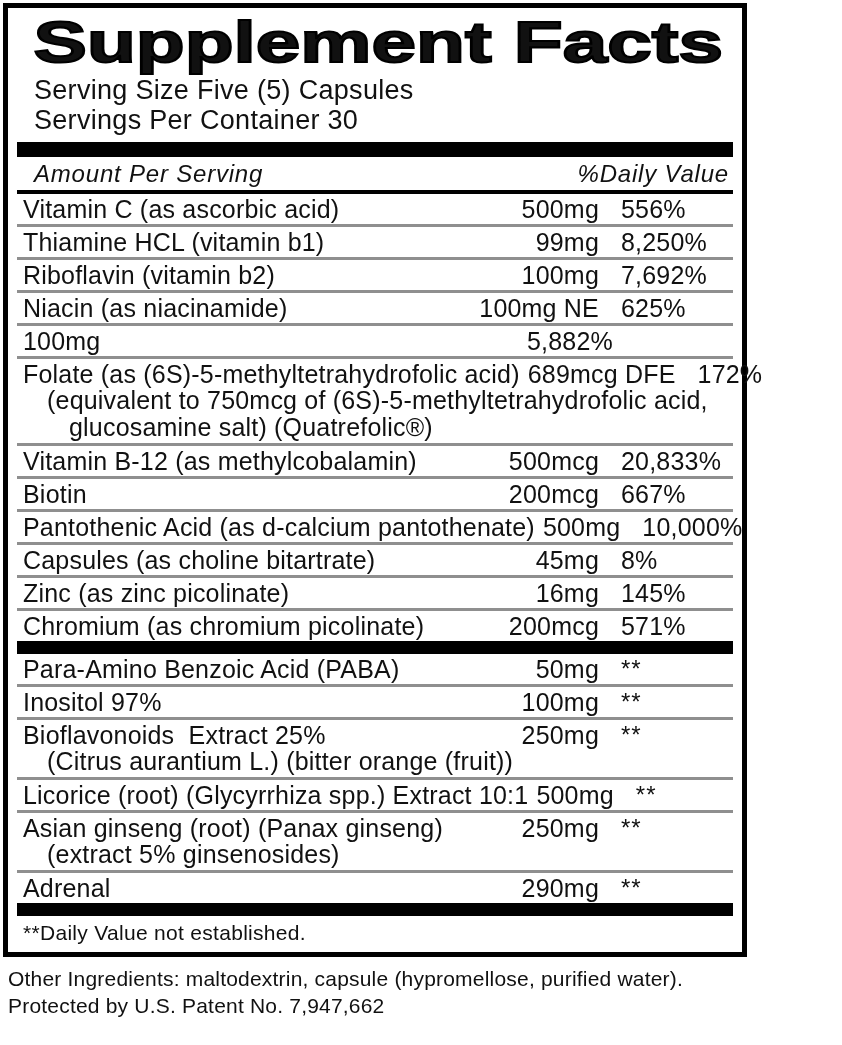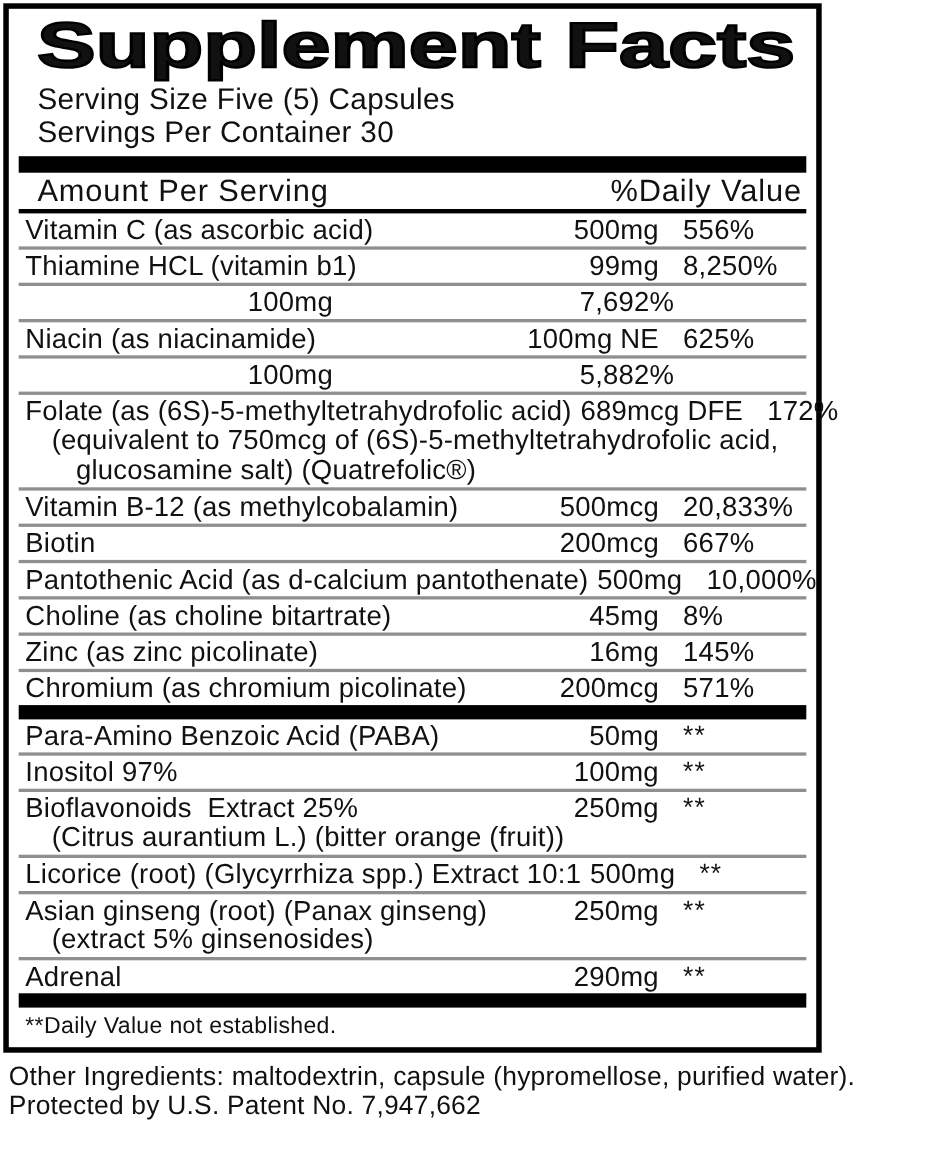--- a/index.html
+++ b/index.html
@@ -40,58 +40,59 @@
   .bar {
     height: 15px;
     background: #000;
     margin-top: 7px;
   }
   .bar.mid { margin-top: 0; height: 13px; }
   .col-header {
     display: flex;
     justify-content: space-between;
     align-items: flex-end;
-    font-size: 28px;
+    font-size: 24px;
     line-height: 26px;
     letter-spacing: 0.8px;
     padding: 4px 4px 3px 17px;
     border-bottom: 4px solid #000;
+    font-style: italic;
   }
   .rows .row {
     display: grid;
     grid-template-columns: 1fr auto 110px;
     column-gap: 8px;
     align-items: start;
     font-size: 25px;
     line-height: 26px;
     padding: 2px 2px 2px 6px;
     border-top: 3px solid #8f8f8f;
     letter-spacing: 0.2px;
   }
   .rows .row:first-child { border-top: none; }
   .row .name { white-space: pre; overflow: visible; }
-  .row .amt { text-align: center; padding-right: 14px; white-space: nowrap; }
+  .row .amt { text-align: left; padding-right: 14px; white-space: nowrap; }
   .row .dv  { text-align: left; white-space: nowrap; }
   .row .dv.nd { font-size: 24px; letter-spacing: 1px; }
   .row .sub {
     grid-column: 1 / -1;
     padding-left: 24px;
     line-height: 27px;
     white-space: pre;
   }
   .row .sub.deep { padding-left: 46px; }
   .footnote {
     font-size: 21px;
     line-height: 27px;
     padding: 3px 0 4px 6px;
     letter-spacing: 0.3px;
   }
   .footer {
     padding: 8px 0 0 8px;
-    font-size: 24px;
+    font-size: 21px;
     line-height: 27px;
     letter-spacing: 0.2px;
   }
 </style>
 </head>
 <body>
 
 <div class="panel">
 
   <div class="title">Supplement Facts</div>
@@ -111,20 +112,21 @@
       <span class="name">Vitamin C (as ascorbic acid)</span>
       <span class="amt">500mg</span>
       <span class="dv">556%</span>
     </div>
     <div class="row">
       <span class="name">Thiamine HCL (vitamin b1)</span>
       <span class="amt">99mg</span>
       <span class="dv">8,250%</span>
     </div>
     <div class="row">
+      <span class="name">Riboflavin (vitamin b2)</span>
       <span class="amt">100mg</span>
       <span class="dv">7,692%</span>
     </div>
     <div class="row">
       <span class="name">Niacin (as niacinamide)</span>
       <span class="amt">100mg NE</span>
       <span class="dv">625%</span>
     </div>
     <div class="row">
       <span class="amt">100mg</span>
@@ -146,21 +148,21 @@
       <span class="name">Biotin</span>
       <span class="amt">200mcg</span>
       <span class="dv">667%</span>
     </div>
     <div class="row">
       <span class="name">Pantothenic Acid (as d-calcium pantothenate)</span>
       <span class="amt">500mg</span>
       <span class="dv">10,000%</span>
     </div>
     <div class="row">
-      <span class="name">Choline (as choline bitartrate)</span>
+      <span class="name">Capsules (as choline bitartrate)</span>
       <span class="amt">45mg</span>
       <span class="dv">8%</span>
     </div>
     <div class="row">
       <span class="name">Zinc (as zinc picolinate)</span>
       <span class="amt">16mg</span>
       <span class="dv">145%</span>
     </div>
     <div class="row">
       <span class="name">Chromium (as chromium picolinate)</span>

